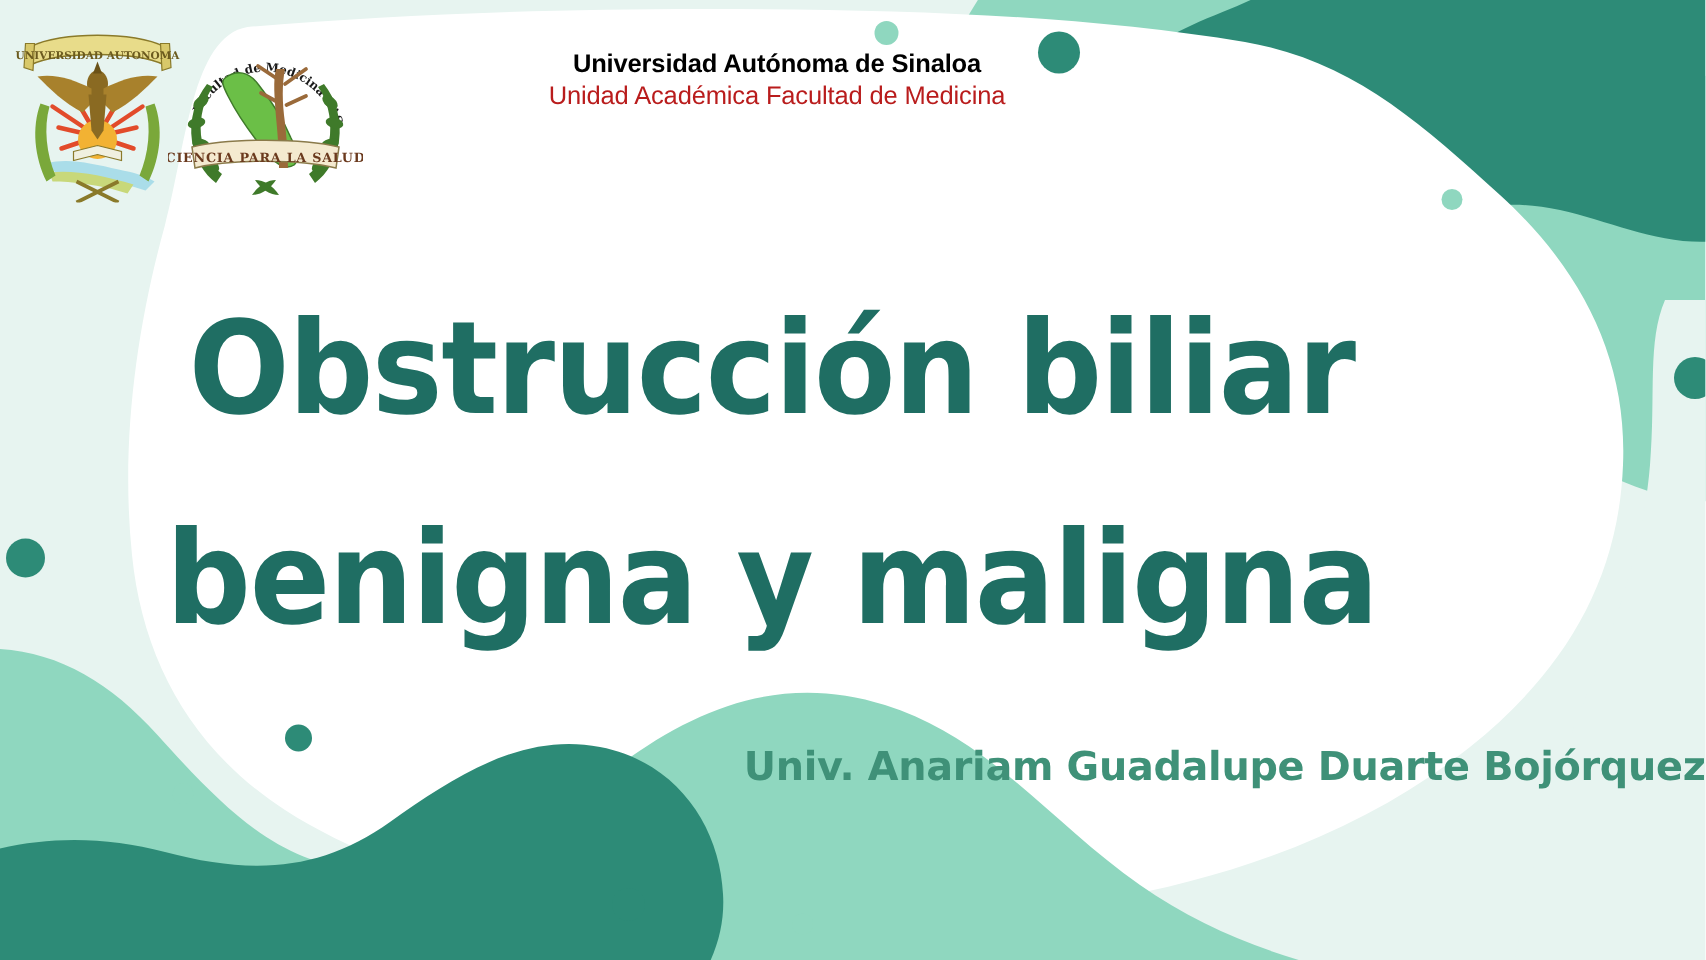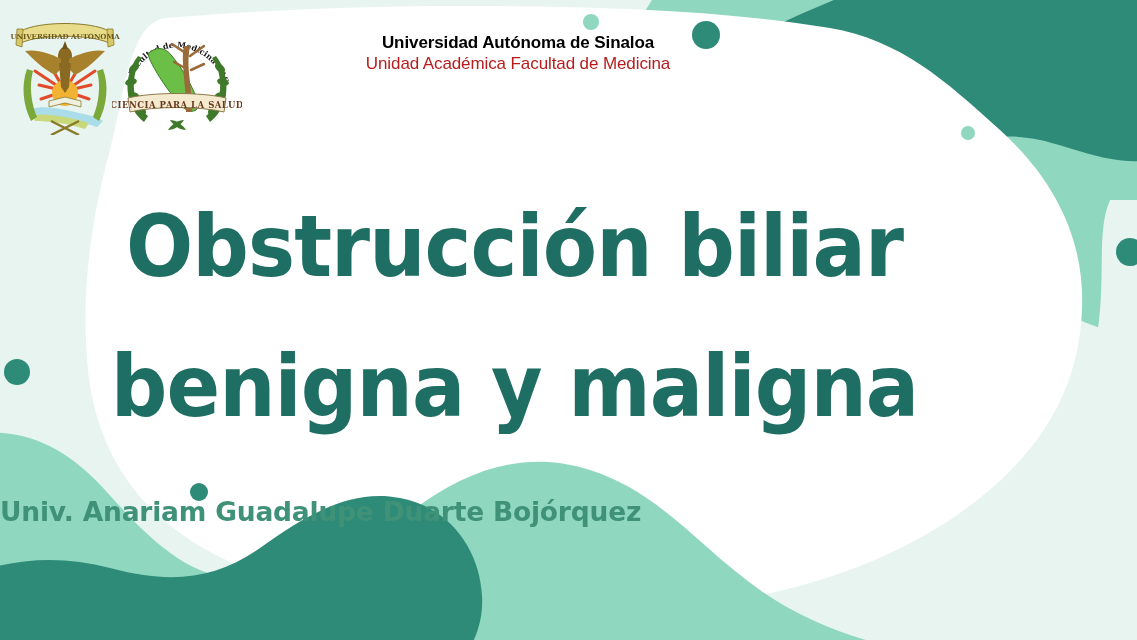--- a/index.html
+++ b/index.html
@@ -81,21 +81,21 @@
     transform-origin: center center;
     white-space: nowrap;
   }
 
   
   .authors-block {
     position: absolute;
     left: 0;
     top: 498px;
     width: 1137px;
-    text-align: left;
+    text-align: right;
     z-index: 30;
   }
   .author-line {
     color: #3f9178;
     font-family: "DejaVu Sans", sans-serif;
     font-weight: bold;
     font-size: 26.5px;
     line-height: 27.5px;
     letter-spacing: -0.2px;
     white-space: nowrap;

